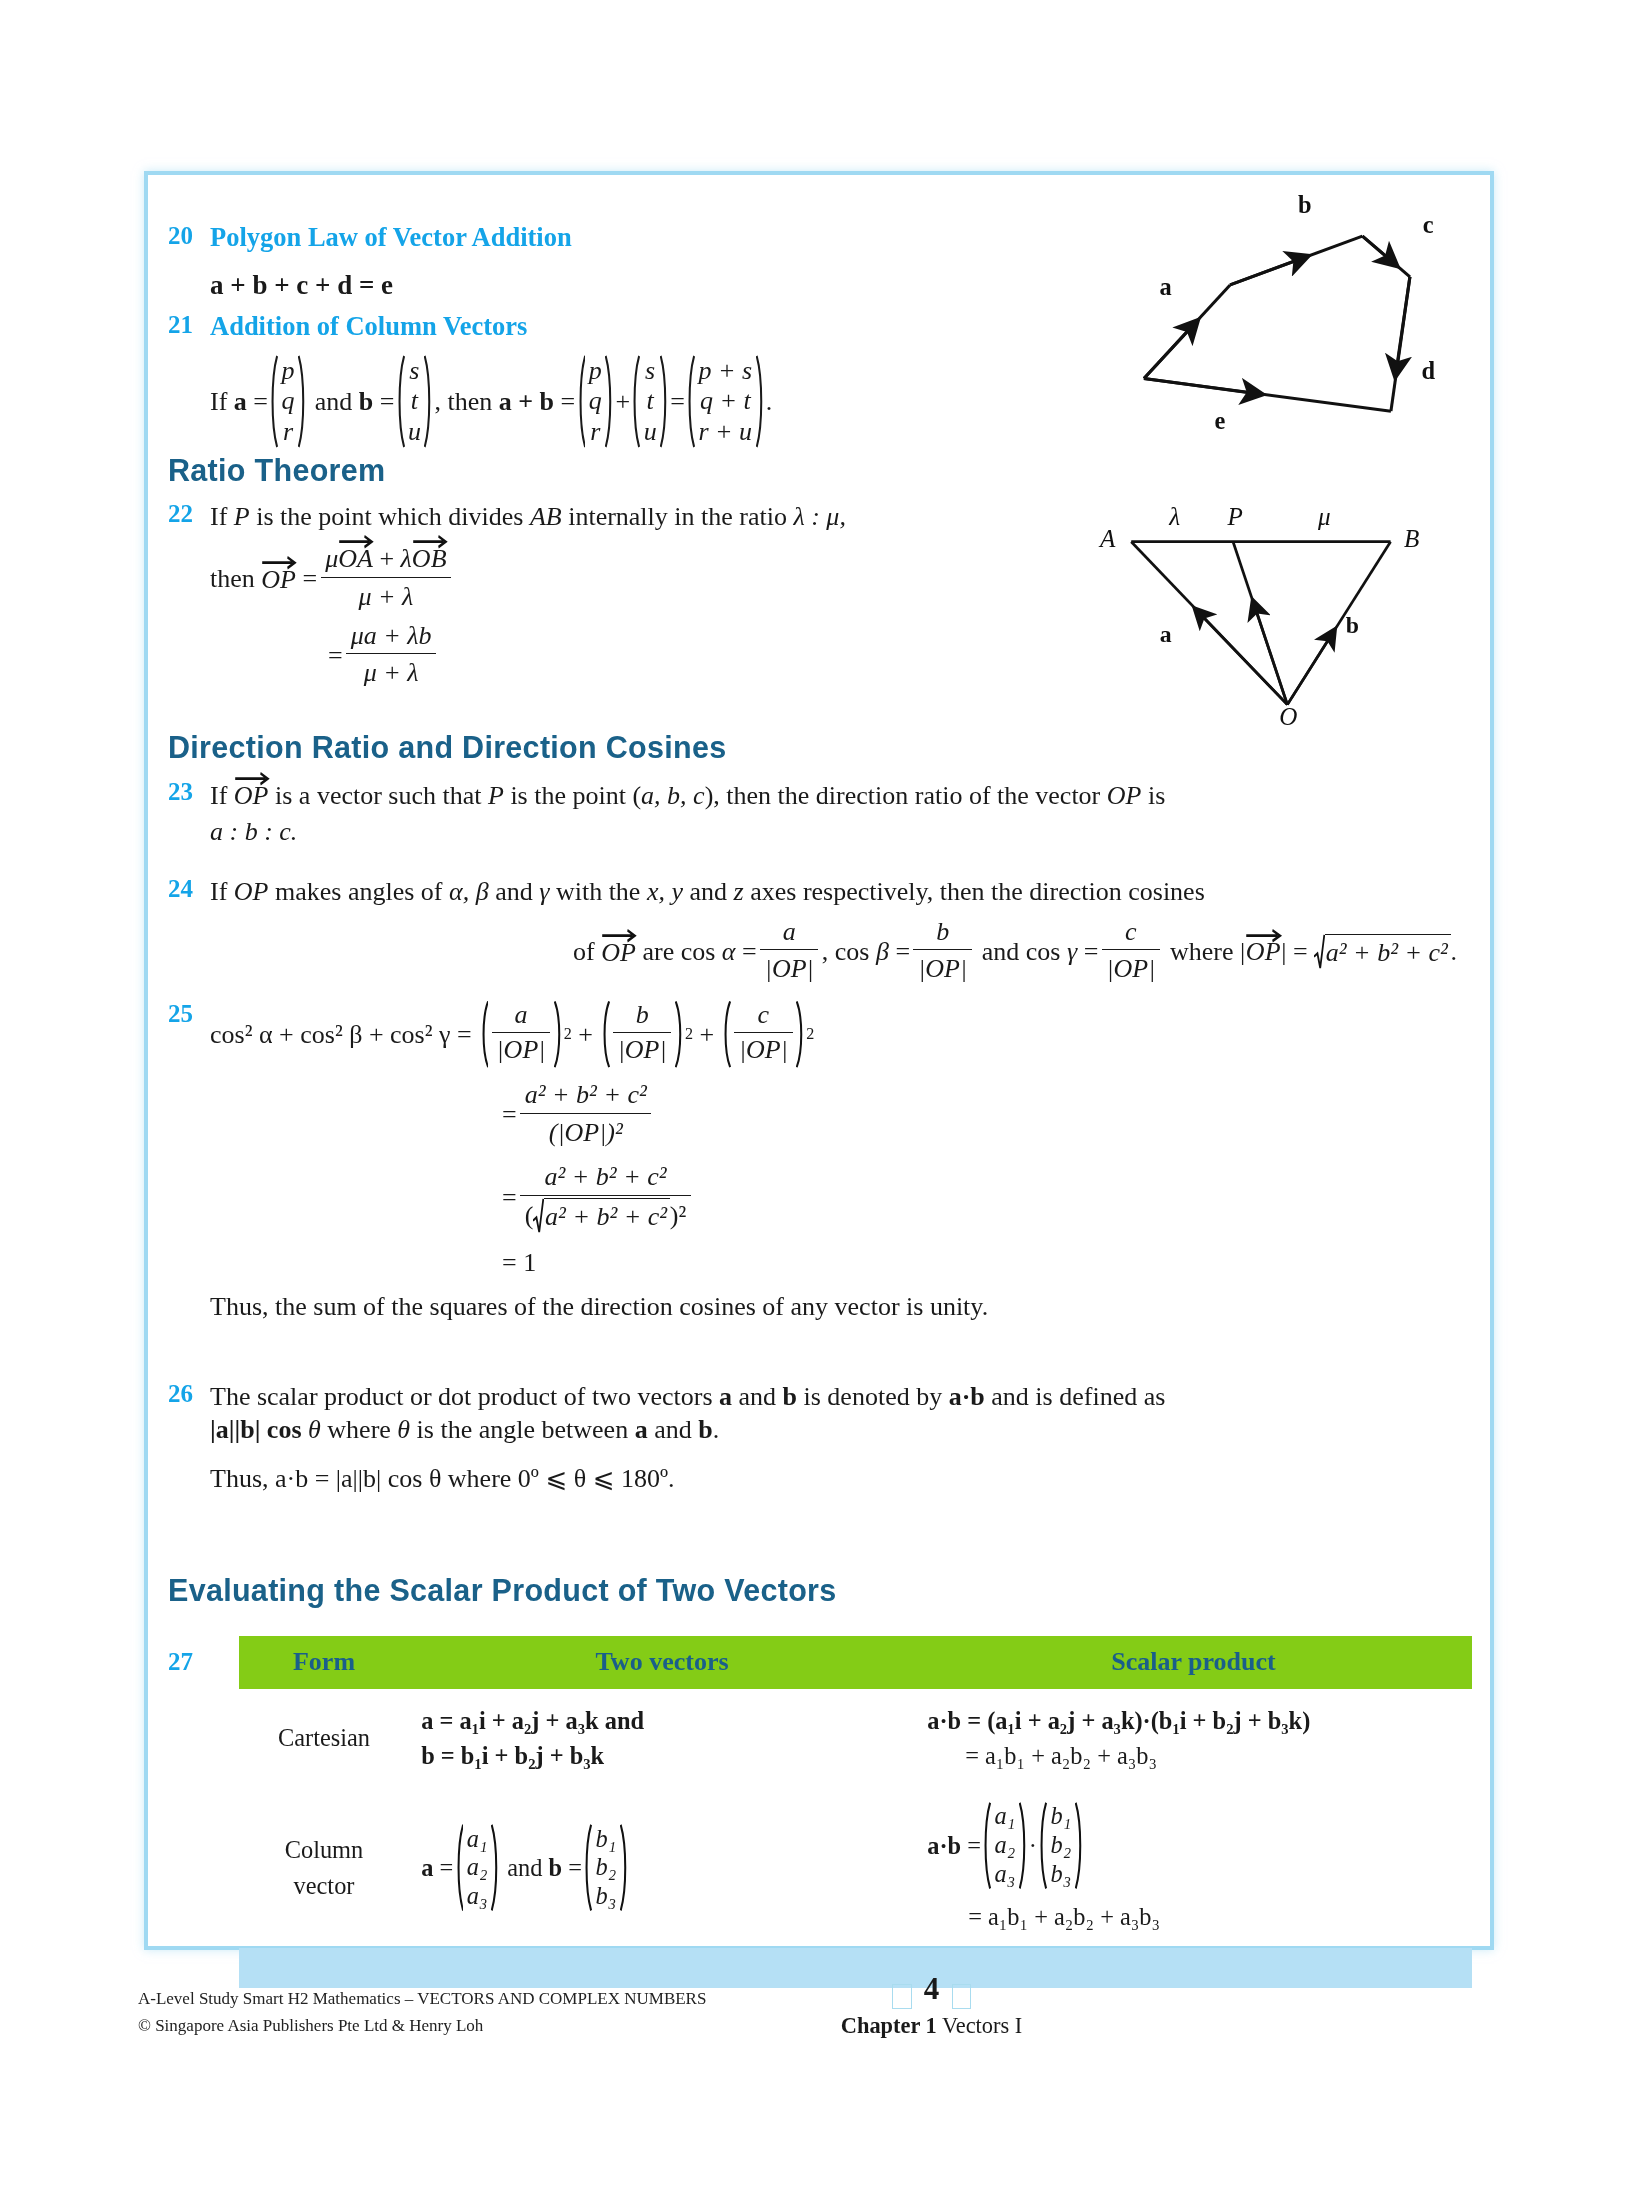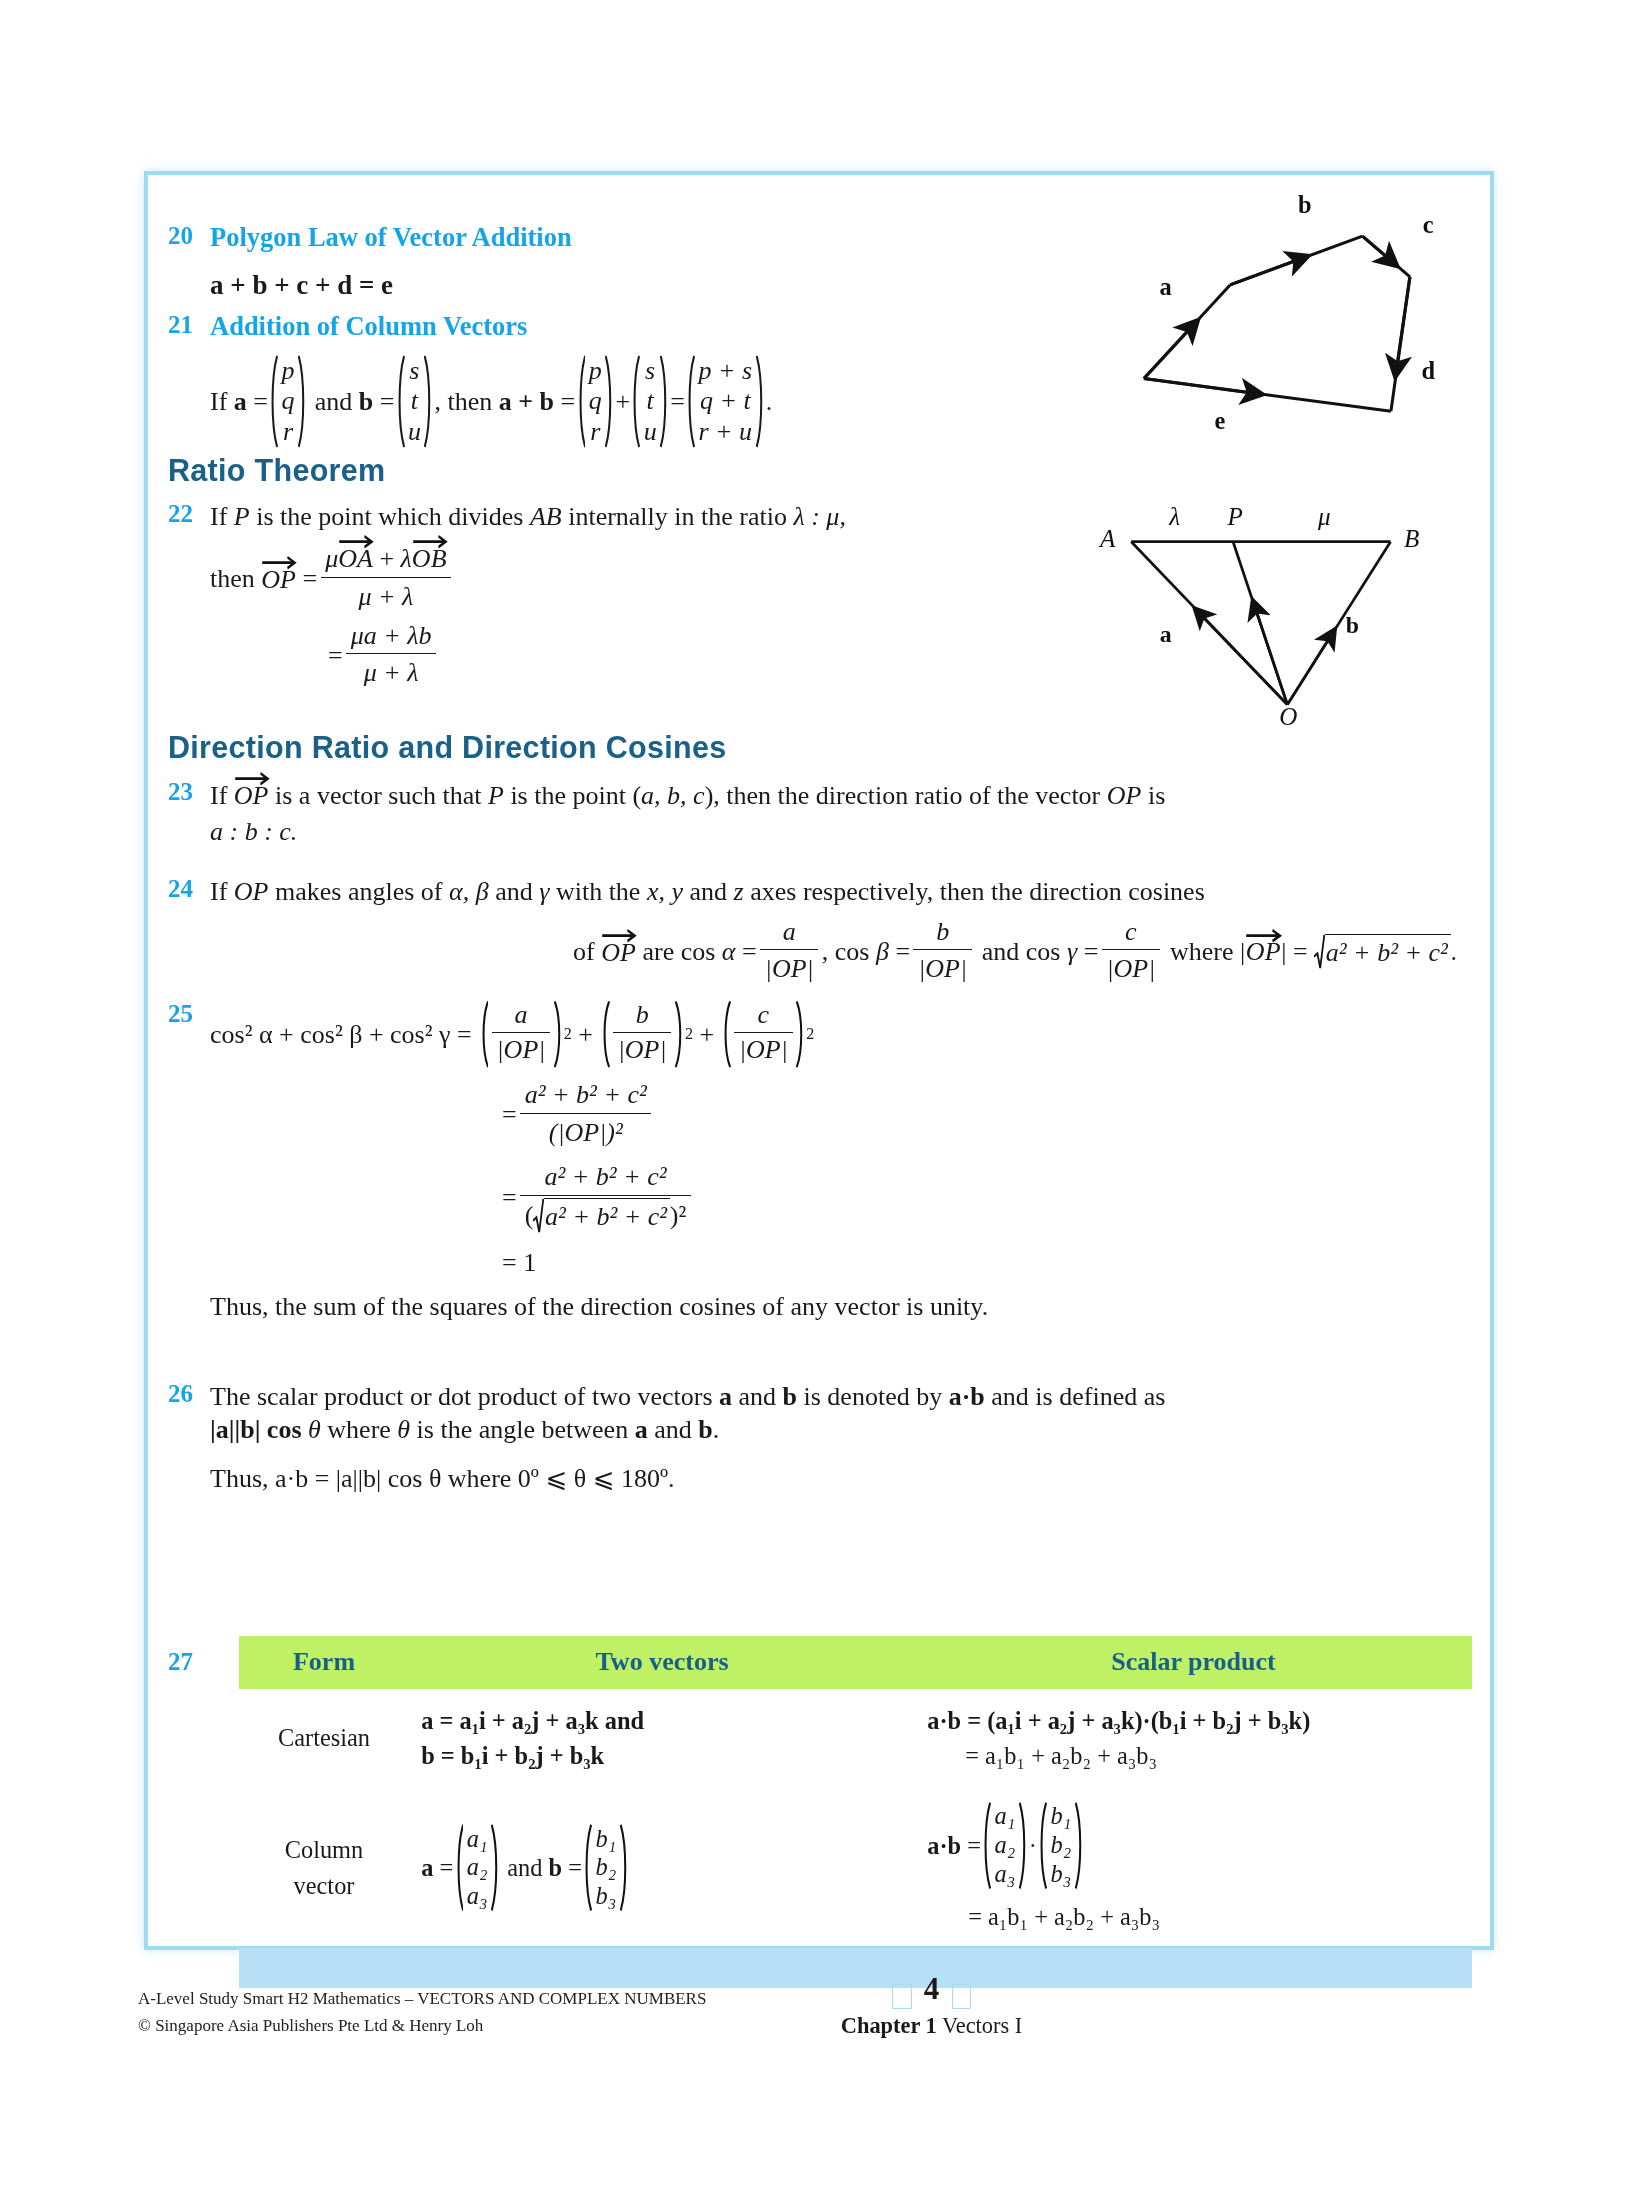--- a/index.html
+++ b/index.html
@@ -68,21 +68,21 @@
   
   .sqrt{display:inline-flex;align-items:stretch;vertical-align:middle;}
   .sqrt .sign{width:11px;}
   .sqrt .sign svg{height:100%;width:11px;display:block;}
   .sqrt .rad{border-top:1.7px solid #1a1a1a;padding:1.4px 2.7px 0 0.7px;}
 
   
   #tbl{position:absolute; left:71px; top:1454px; width:1233px;
        border-collapse:collapse;}
   #tbl td,#tbl th{border:0;}
-  .thd{background:#bef264; color:#1a5f8a; font-weight:bold;
+  .thd{background:#84cc16; color:#1a5f8a; font-weight:bold;
        font-family:"Liberation Serif",serif; font-size:26px; text-align:center;
        padding:11px 0 12.2px 0;}
   .cellpad{padding:13.6px 12.2px;font-size:24.4px;line-height:1.45;}
   .vsep{border-left:2.7px solid #8ed3f0;}
   .hsep{border-top:2.7px solid #8ed3f0;}
   .botbar{background:#b5e0f5;height:38px;}
 
   
   #footer{position:absolute;left:138px;top:1971px;width:1357px;}
   .fl{font-size:17px;line-height:1.55;font-family:"Liberation Serif",serif;color:#222;}
@@ -541,20 +541,21 @@
         <span class="mi">θ</span>
         <span>is the angle between</span>
         <span class="bf">a</span>
         <span>and</span>
         <span class="bf">b</span><span>.</span>
       </div>
       <div style="margin-top:15px;">Thus, a·b = |a||b| cos θ where 0º ⩽ θ ⩽ 180º.</div>
     </div>
   </div>
 
+  <div class="sect" style="position:absolute;left:0px;top:1391px;">Evaluating the Scalar Product of Two Vectors</div>
 
   <div class="num" style="position:absolute;left:0px;top:1466px;">27</div>
 
   <table id="tbl">
     <tbody>
         <tr>
       <th class="thd" style="width:170px;">Form</th>
       <th class="thd vsep" style="width:506px;">Two vectors</th>
       <th class="thd vsep">Scalar product</th>
     </tr>

